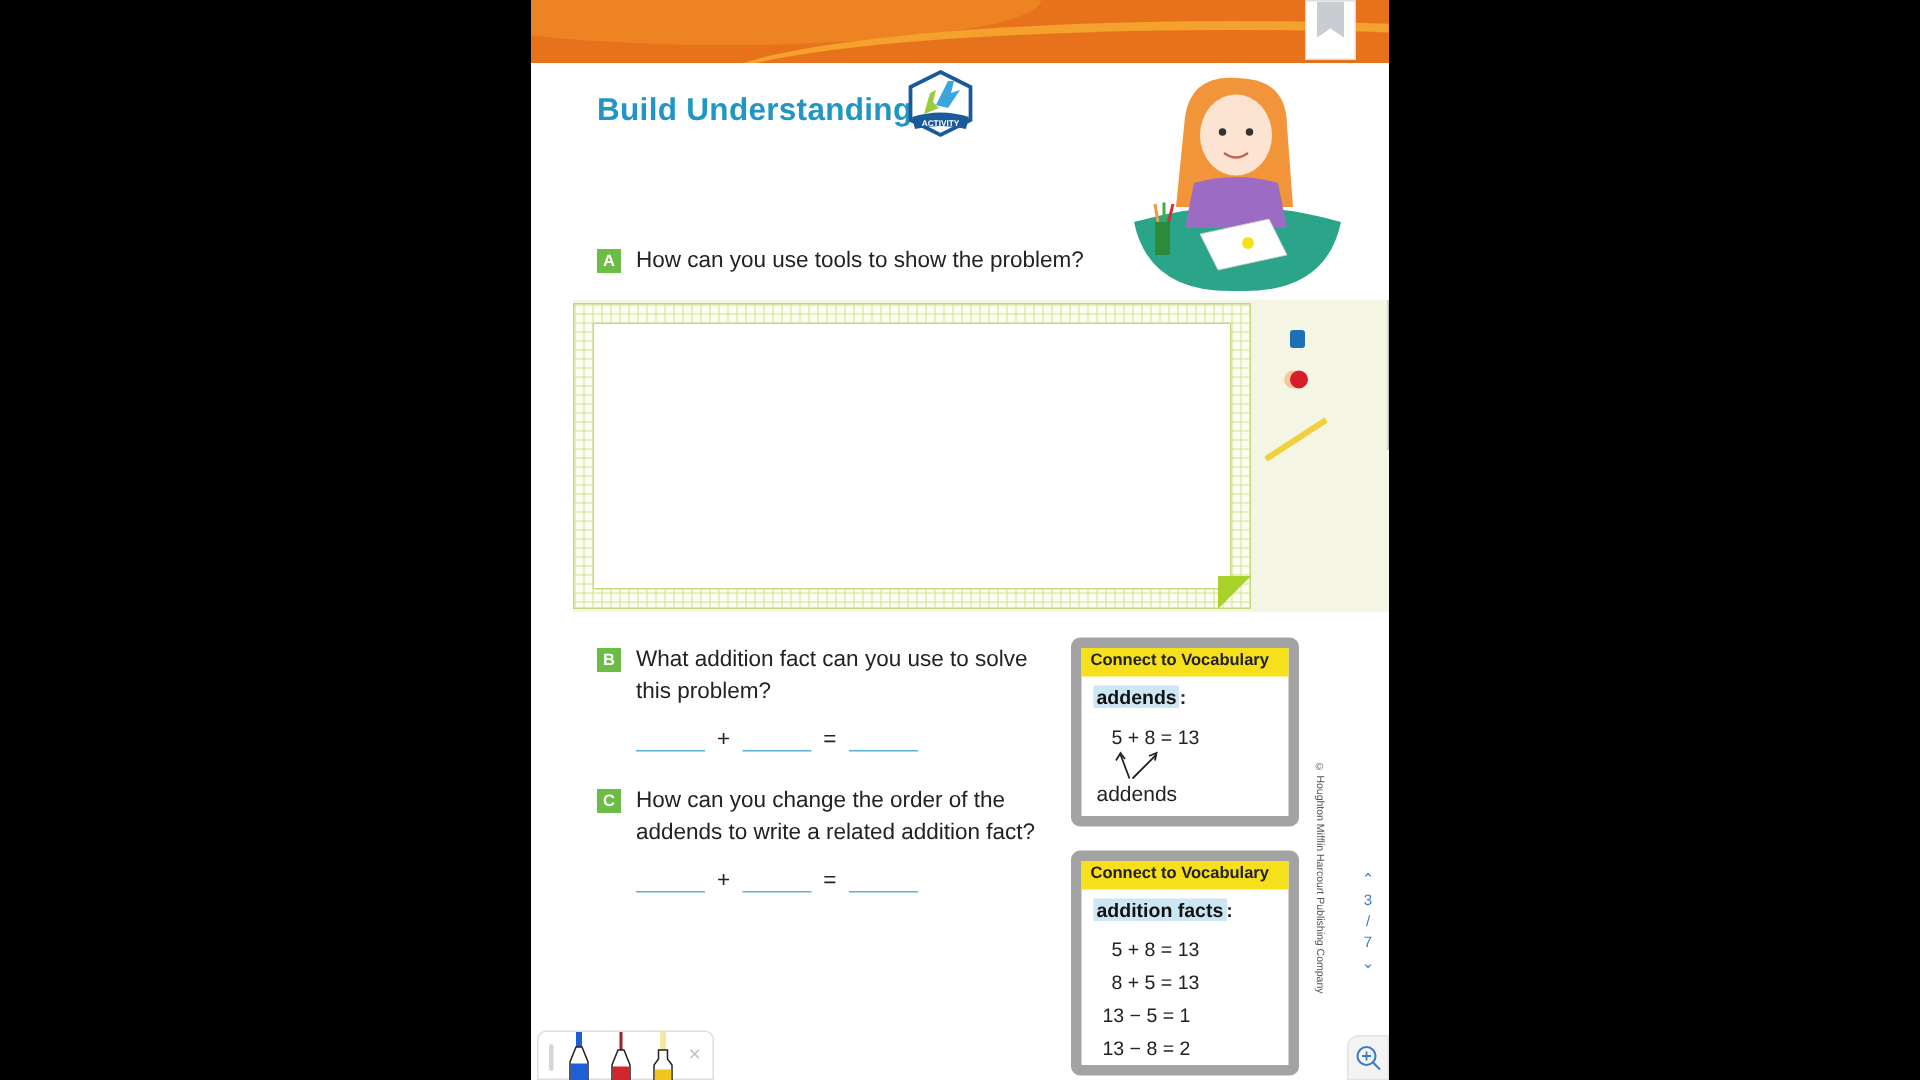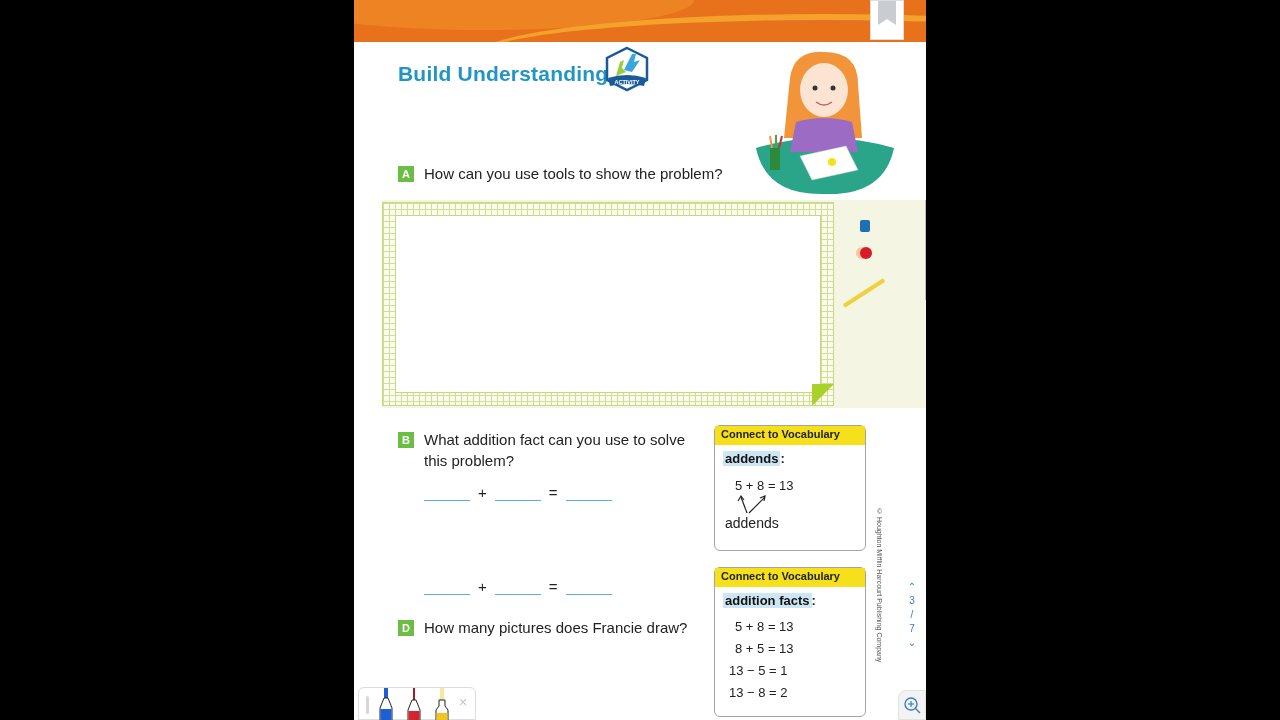--- a/index.html
+++ b/index.html
@@ -24,21 +24,21 @@
     background-size:6px 6px;border:1px solid #c5d97e;box-sizing:border-box;}
   .grid-inner{position:absolute;left:12px;top:12px;right:12px;bottom:12px;background:#fff;border:1px solid #c5d97e;}
   .fold{position:absolute;left:458px;top:384px;width:22px;height:22px;background:#a8d12a;clip-path:polygon(100% 0,0 100%,0 0);}
   .tool-block{position:absolute;left:506px;top:220px;width:10px;height:12px;background:#1f6fb5;border-radius:2px;}
   .tool-counter1{position:absolute;left:502px;top:247px;width:12px;height:12px;border-radius:50%;background:#f6c89a;}
   .tool-counter2{position:absolute;left:506px;top:247px;width:12px;height:12px;border-radius:50%;background:#d91c2a;}
   .tool-pencil{position:absolute;left:486px;top:291px;width:48px;height:4px;background:#f0d03c;transform:rotate(-33deg);border-radius:1px;}
   .blanks{position:absolute;left:70px;font-size:15px;color:#222;}
   .blank{display:inline-block;width:46px;border-bottom:1.5px solid #5bb0d8;height:16px;vertical-align:bottom;}
   .op{display:inline-block;margin:0 8px;}
-  .vocab{position:absolute;left:360px;width:152px;border:1px solid #a3a3a3;border-radius:6px;background:#fff;box-sizing:border-box;}
+  .vocab{position:absolute;left:360px;width:152px;border:7px solid #a3a3a3;border-radius:6px;background:#fff;box-sizing:border-box;}
   .vocab .head{background:#f6e01c;font-size:11px;font-weight:bold;color:#222;padding:2px 6px 5px 6px;}
   .vocab .term{display:inline-block;background:#cde6f3;font-weight:bold;font-size:13px;color:#111;padding:0 2px;}
   .vocab .body{padding:4px 8px;font-size:13px;color:#222;}
   .copyright{position:absolute;left:522px;top:508px;font-size:7px;color:#555;writing-mode:vertical-rl;white-space:nowrap;}
   .pager{position:absolute;left:548px;top:580px;width:20px;text-align:center;font-size:10px;color:#3b7dc4;}
   .pager div{height:14px;line-height:14px;}
   .zoom-btn{position:absolute;left:544px;top:690px;width:28px;height:30px;background:#f3f3f3;border-radius:8px 0 0 0;border:1px solid #e2e2e2;box-sizing:border-box;}
   .right-divider{position:absolute;left:571px;top:200px;width:1px;height:100px;background:#bbb;}
   .markers{position:absolute;left:4px;top:687px;width:118px;height:33px;background:#fff;border:1px solid #ddd;border-radius:6px 6px 0 0;box-sizing:border-box;}
   .markers .handle{position:absolute;left:7px;top:8px;width:3px;height:18px;background:#d6d6d6;border-radius:2px;}
@@ -100,27 +100,27 @@
   <div class="tool-pencil"></div>
   <div class="right-divider"></div>
 
   <div class="q" style="top:429px;text-decoration:underline;">
     <span class="letter">B</span><span class="text" style="width:280px;">What addition fact can you use to solve this problem?</span>
   </div>
   <div class="blanks" style="top:484px;">
     <span class="blank"></span><span class="op">+</span><span class="blank"></span><span class="op">=</span><span class="blank"></span>
   </div>
 
+  <div class="q" style="top:523px;">
+    <span class="letter">C</span><span class="text" style="width:285px;">How can you change the order of the addends to write a related addition fact?</span>
+  </div>
   <div class="blanks" style="top:578px;">
     <span class="blank"></span><span class="op">+</span><span class="blank"></span><span class="op">=</span><span class="blank"></span>
   </div>
 
-  <div class="q" style="top:617px;">
-    <span class="letter">D</span><span class="text">How many pictures does Francie draw?</span>
-  </div>
   <div class="blanks" style="top:677px;margin-top:44px;">
     <span class="blank"></span><span>pictures</span>
   </div>
 
   <div class="vocab" style="top:425px;height:126px;">
     <div class="head">Connect to Vocabulary</div>
     <div class="body">
       <div style="margin-top:2px;"><span class="term">addends</span><span style="font-weight:bold;">:</span></div>
       <div style="margin:12px 0 0 12px;">5 + 8 = 13</div>
       <svg width="60" height="22" style="margin-left:10px;display:block;">

